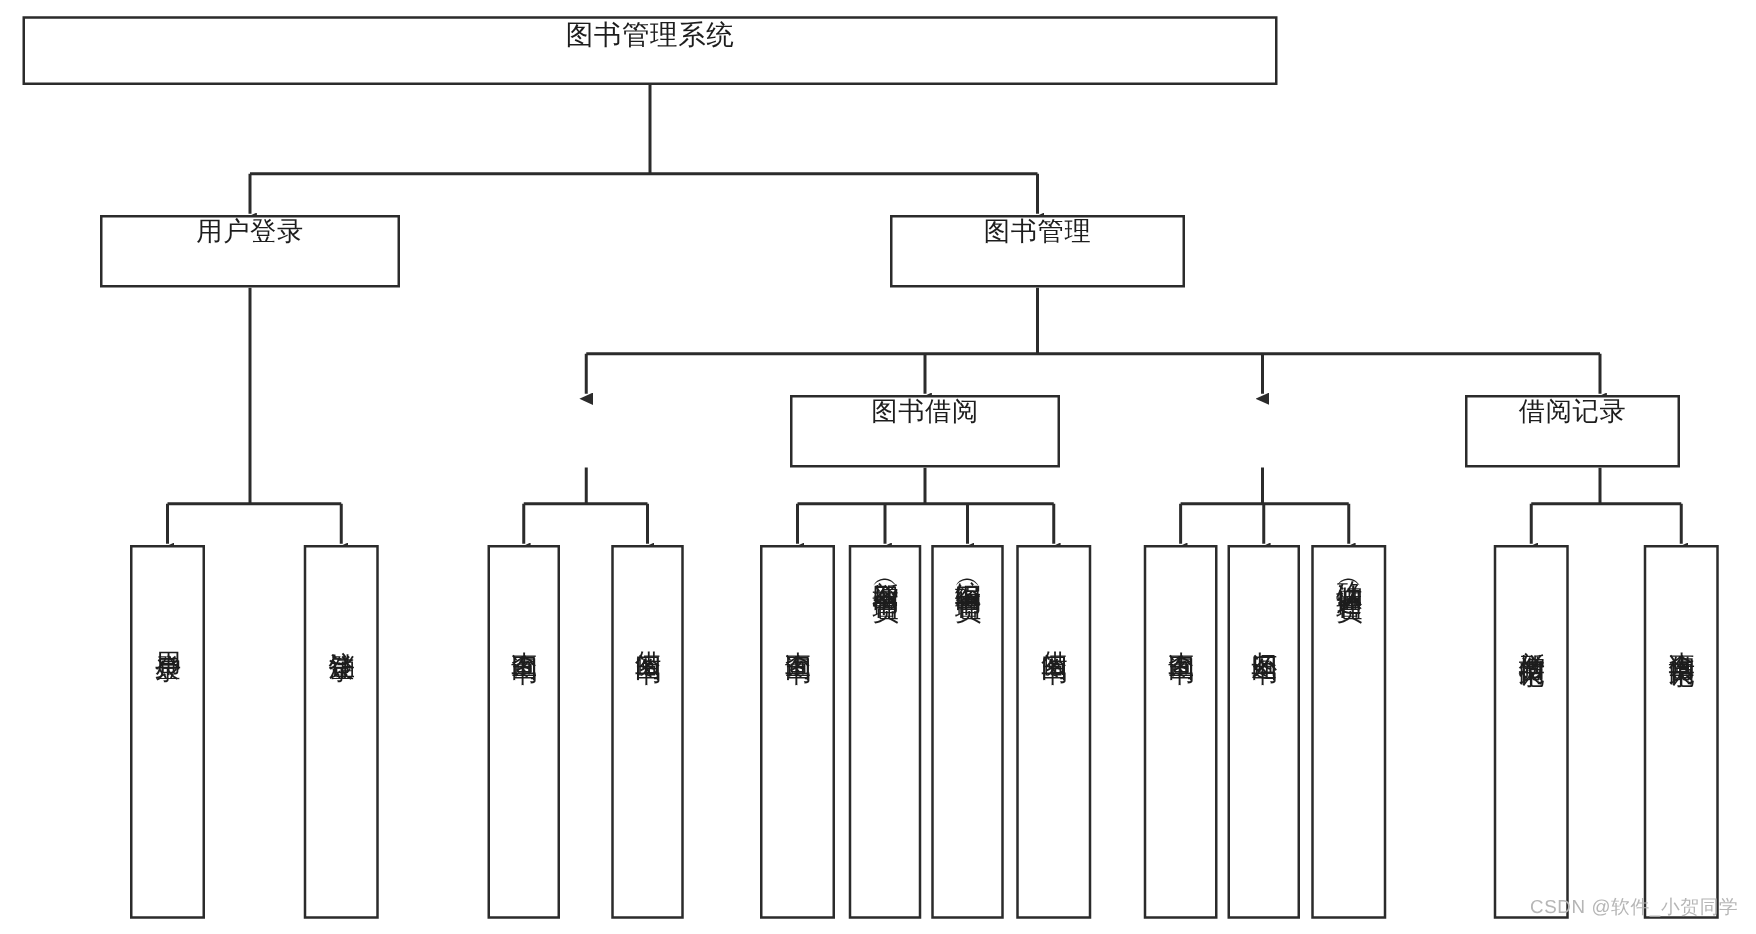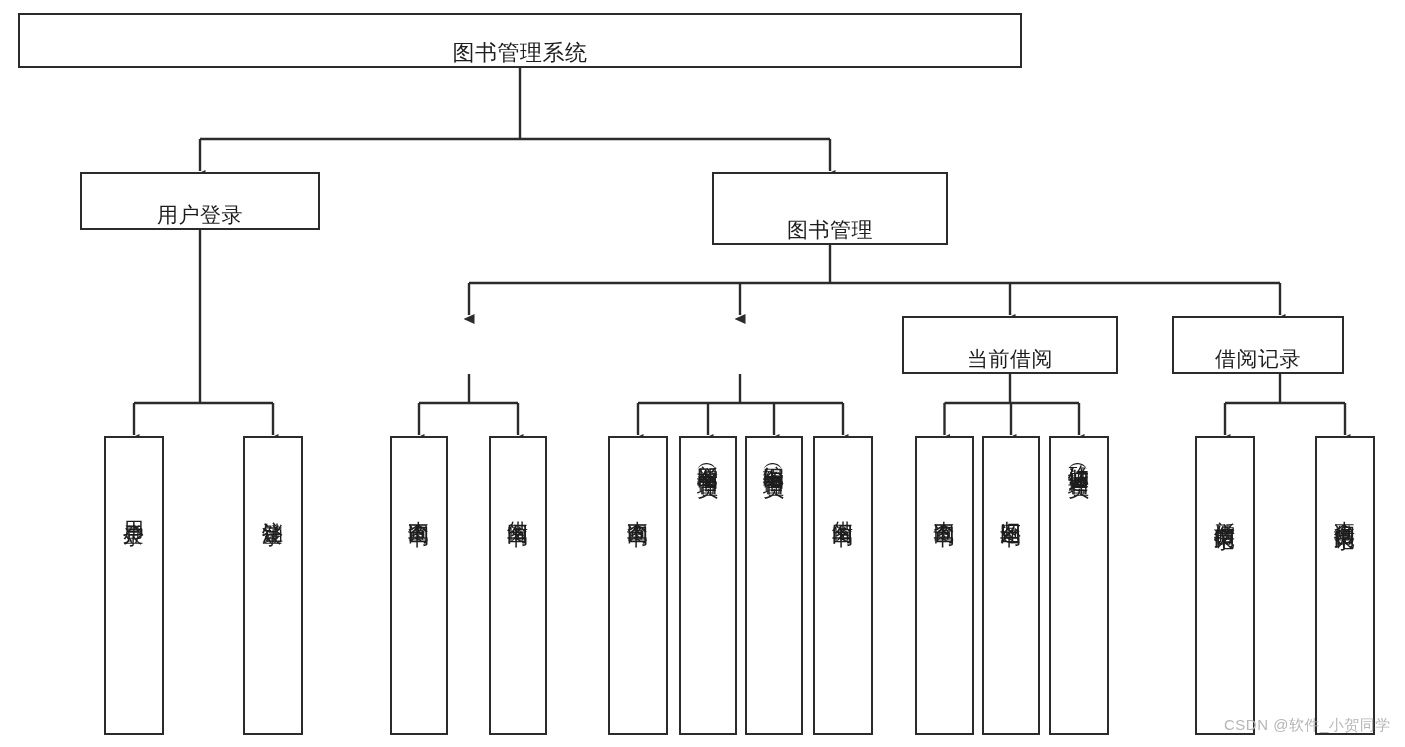--- a/index.html
+++ b/index.html
@@ -24,21 +24,21 @@
     width: 1405px;
     height: 747px;
     pointer-events: none;
   }
   .node {
     position: absolute;
     box-sizing: border-box;
     border: 2px solid #2b2b2b;
     background: #ffffff;
     display: flex;
-    align-items: flex-end;
+    align-items: flex-start;
     justify-content: center;
     color: #1d1d1d;
   }
   .node-label {
     display: block;
     text-align: center;
     line-height: 1.18;
     letter-spacing: 0.5px;
   }
   
@@ -122,26 +122,26 @@
       </g>
   </svg>
 
   <div class="node root horiz" id="n-root" style="left: 18px; top: 13px; width: 1004px; height: 55px;">
     <span class="node-label">图书管理系统</span>
   </div>
 
   <div class="node horiz" id="n-l1_0" style="left: 80px; top: 172px; width: 240px; height: 58px;">
     <span class="node-label">用户登录</span>
   </div>
-  <div class="node horiz" id="n-l1_1" style="left: 712px; top: 172px; width: 236px; height: 73px;">
+  <div class="node horiz" id="n-l1_1" style="left: 712px; top: 172px; width: 236px; height: 58px;">
     <span class="node-label">图书管理</span>
   </div>
 
-  <div class="node horiz" id="n-l2_2" style="left: 902px; top: 316px; width: 216px; height: 58px;">
-    <span class="node-label">当前借阅</span>
+  <div class="node horiz" id="n-l2_1" style="left: 632px; top: 316px; width: 216px; height: 58px;">
+    <span class="node-label">图书借阅</span>
   </div>
   <div class="node horiz" id="n-l2_3" style="left: 1172px; top: 316px; width: 172px; height: 58px;">
     <span class="node-label">借阅记录</span>
   </div>
 
   <div class="node vert mid" id="n-leaf_0" style="left: 104px; top: 436px; width: 60px; height: 299px;">
     <span class="node-label">用户登录</span>
   </div>
   <div class="node vert mid" id="n-leaf_1" style="left: 243px; top: 436px; width: 60px; height: 299px;">
     <span class="node-label">注销登录</span>

